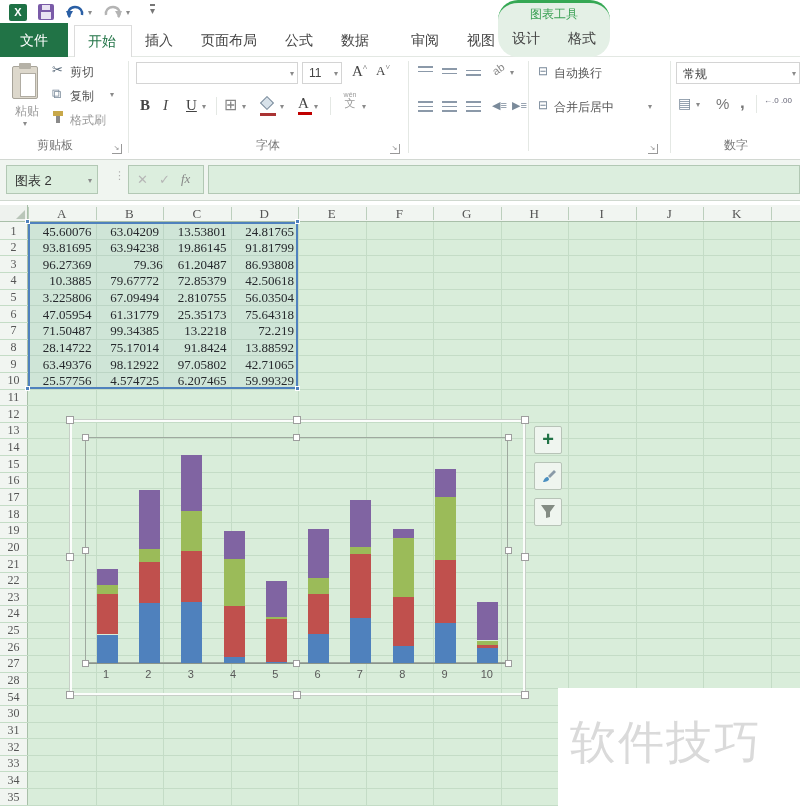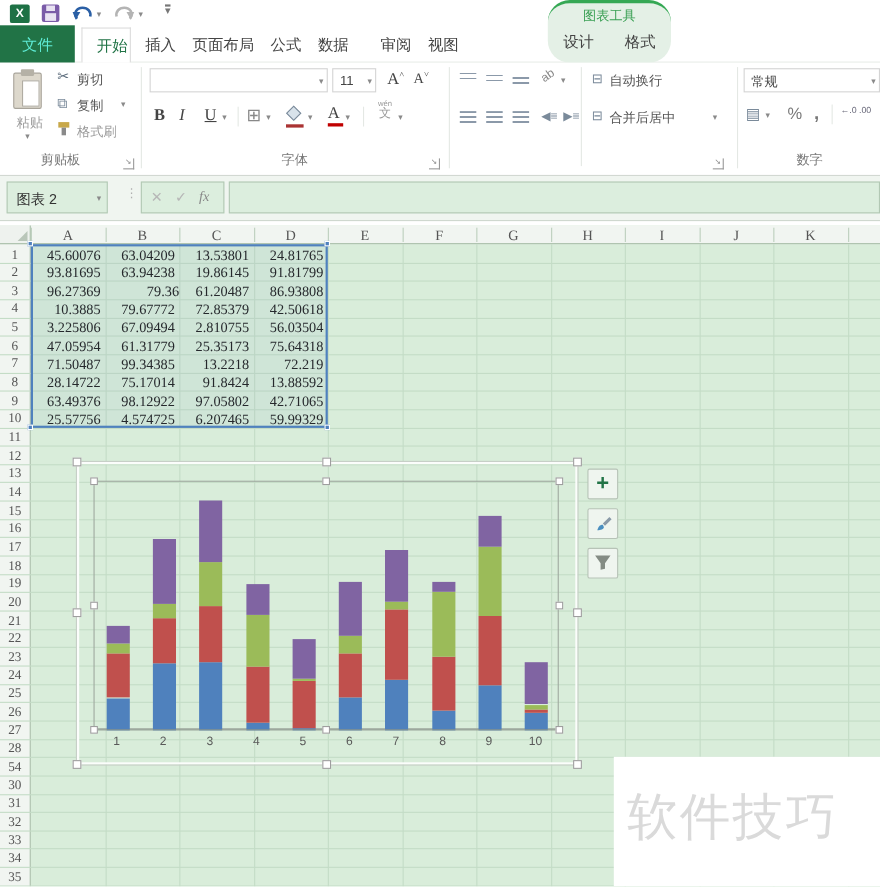--- a/index.html
+++ b/index.html
@@ -7,23 +7,23 @@
   body { font-family:"Liberation Sans", sans-serif; background:#fff; }
   #app { position:relative; width:800px; height:806px; overflow:hidden; background:#fff; }
   .abs { position:absolute; }
 
   
   #qat { left:0; top:0; width:800px; height:25px; background:#fff; }
   .dd { color:#8a8a8a; font-size:8px; }
 
   
   #tabbar { left:0; top:25px; width:800px; height:32px; background:#fff; border-bottom:1px solid #e3e8e3; }
-  .tab { font-size:14px; color:#444; padding:7px 2px 0 13px; height:32px; display:inline-block; cursor:default; }
+  .tab { font-size:14px; color:#444; padding:7px 15px 0 13px; height:32px; display:inline-block; cursor:default; }
   .tab.active { background:#fff; border:1px solid #dcdcdc; border-bottom:none; color:#217346; }
-  #file-tab { position:absolute; left:0; top:-2px; width:68px; height:34px; background:#217346; color:#5eead4; text-align:center; padding-top:9px; font-size:14px; }
+  #file-tab { position:absolute; left:0; top:-2px; width:68px; height:34px; background:#217346; color:#ffffff; text-align:center; padding-top:9px; font-size:14px; }
   #ctx-block { position:absolute; left:498px; top:-25px; width:112px; height:57px; background:#e4f0e6; border-top:3px solid #35a854; text-align:center;border-radius:20px; }
   #ctx-title { display:block; color:#3ba055; font-size:12px; margin-top:3px; }
   .ctx-tabs { display:flex; justify-content:space-around; margin-top:7px; }
   .ctx-tabs .tab { padding:0; height:auto; }
 
   
   #ribbon { left:0; top:57px; width:800px; height:103px; background:#fff; border-bottom:1px solid #d2d8d2; }
   .vsep { position:absolute; top:4px; width:1px; height:92px; background:#e4e8e4; }
   .grp-label { position:absolute; bottom:5px; font-size:12px; color:#777; width:100%; text-align:center; }
   .launcher { position:absolute; bottom:5px; width:10px; height:10px; border-right:1px solid #999; border-bottom:1px solid #999; font-size:7px; color:#888; line-height:8px; text-align:center; }

